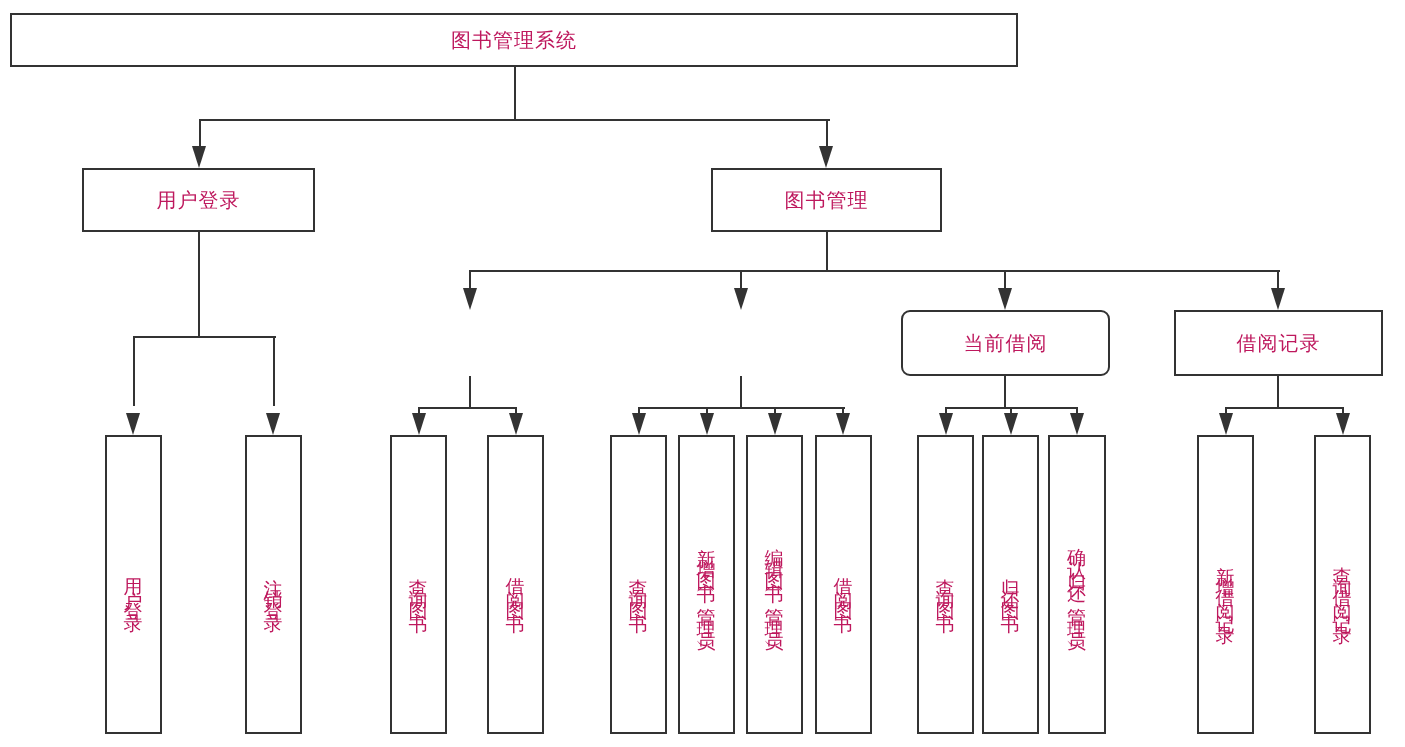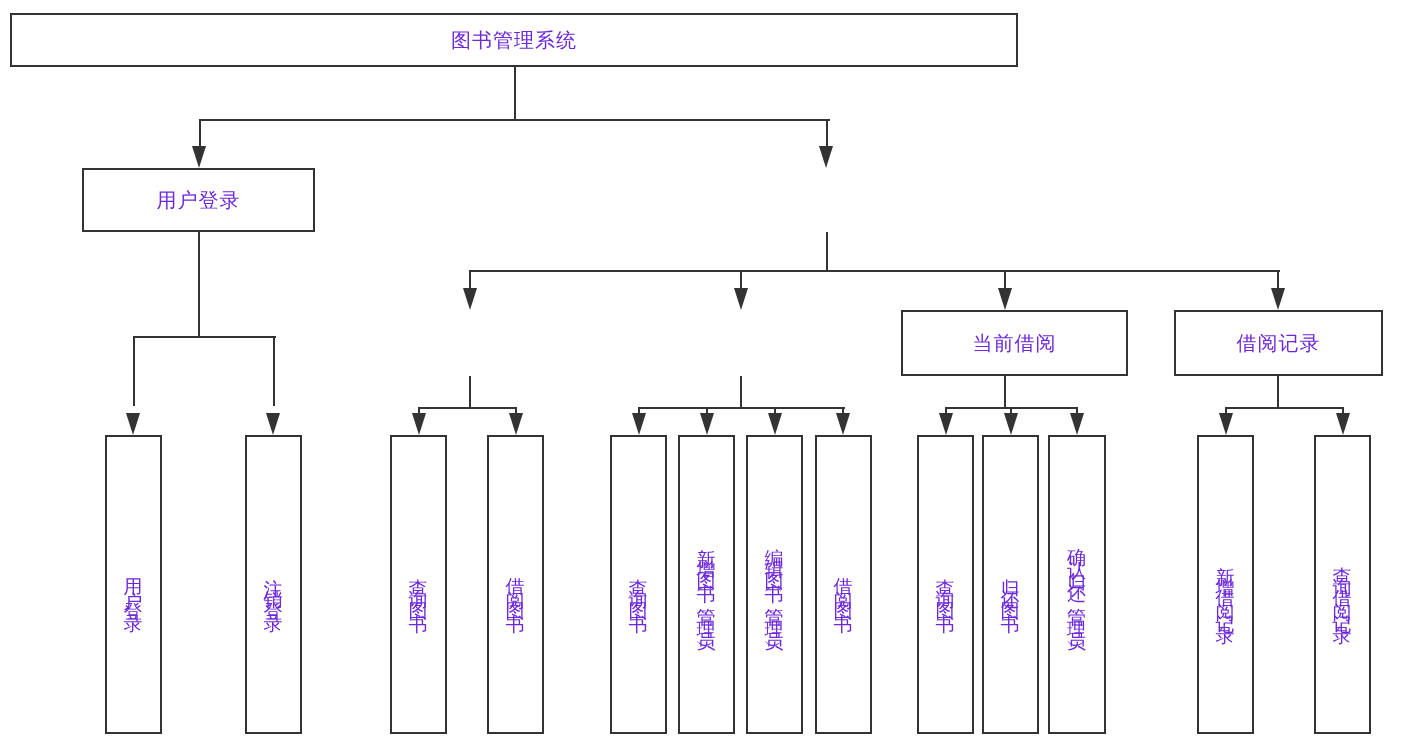--- a/index.html
+++ b/index.html
@@ -6,21 +6,21 @@
   body{
     background:#ffffff;
     font-family:"Liberation Sans","DejaVu Sans",sans-serif;
     width:1405px;height:747px;overflow:hidden;
   }
   .canvas{position:relative;width:1405px;height:747px;background:#ffffff;}
   .node{
     position:absolute;
     border:2px solid #333333;
     background:#ffffff;
-    color:#6d28d9;
+    color:#be185d;
     display:flex;align-items:center;justify-content:center;
     font-size:20px;
     box-sizing:border-box;
     letter-spacing:1px;
   }
   .vnode{
     writing-mode:vertical-rl;
     text-orientation:mixed;
     font-size:19px;
     letter-spacing:12px;
@@ -43,24 +43,25 @@
 </style>
 </head>
 <body>
 
 <div class="canvas">
 
   <div class="node" style="left:10px;top:13px;width:1008px;height:54px;">图书管理系统</div>
 
   <div class="node" style="left:82px;top:168px;width:233px;height:64px;">用户登录</div>
 
+  <div class="node" style="left:711px;top:168px;width:231px;height:64px;">图书管理</div>
 
 
 
-  <div class="node" style="left:901px;top:310px;width:227px;height:66px;">当前借阅</div>
+  <div class="node" style="left:901px;top:310px;width:209px;height:66px;border-radius:9px;">当前借阅</div>
 
   <div class="node" style="left:1174px;top:310px;width:209px;height:66px;">借阅记录</div>
 
   <div class="node vnode" style="left:105px;top:435px;width:57px;height:299px;">用户登录</div>
   <div class="node vnode" style="left:245px;top:435px;width:57px;height:299px;">注销登录</div>
 
   <div class="node vnode" style="left:390px;top:435px;width:57px;height:299px;">查询图书</div>
   <div class="node vnode" style="left:487px;top:435px;width:57px;height:299px;">借阅图书</div>
 
   <div class="node vnode" style="left:610px;top:435px;width:57px;height:299px;">查询图书</div>

